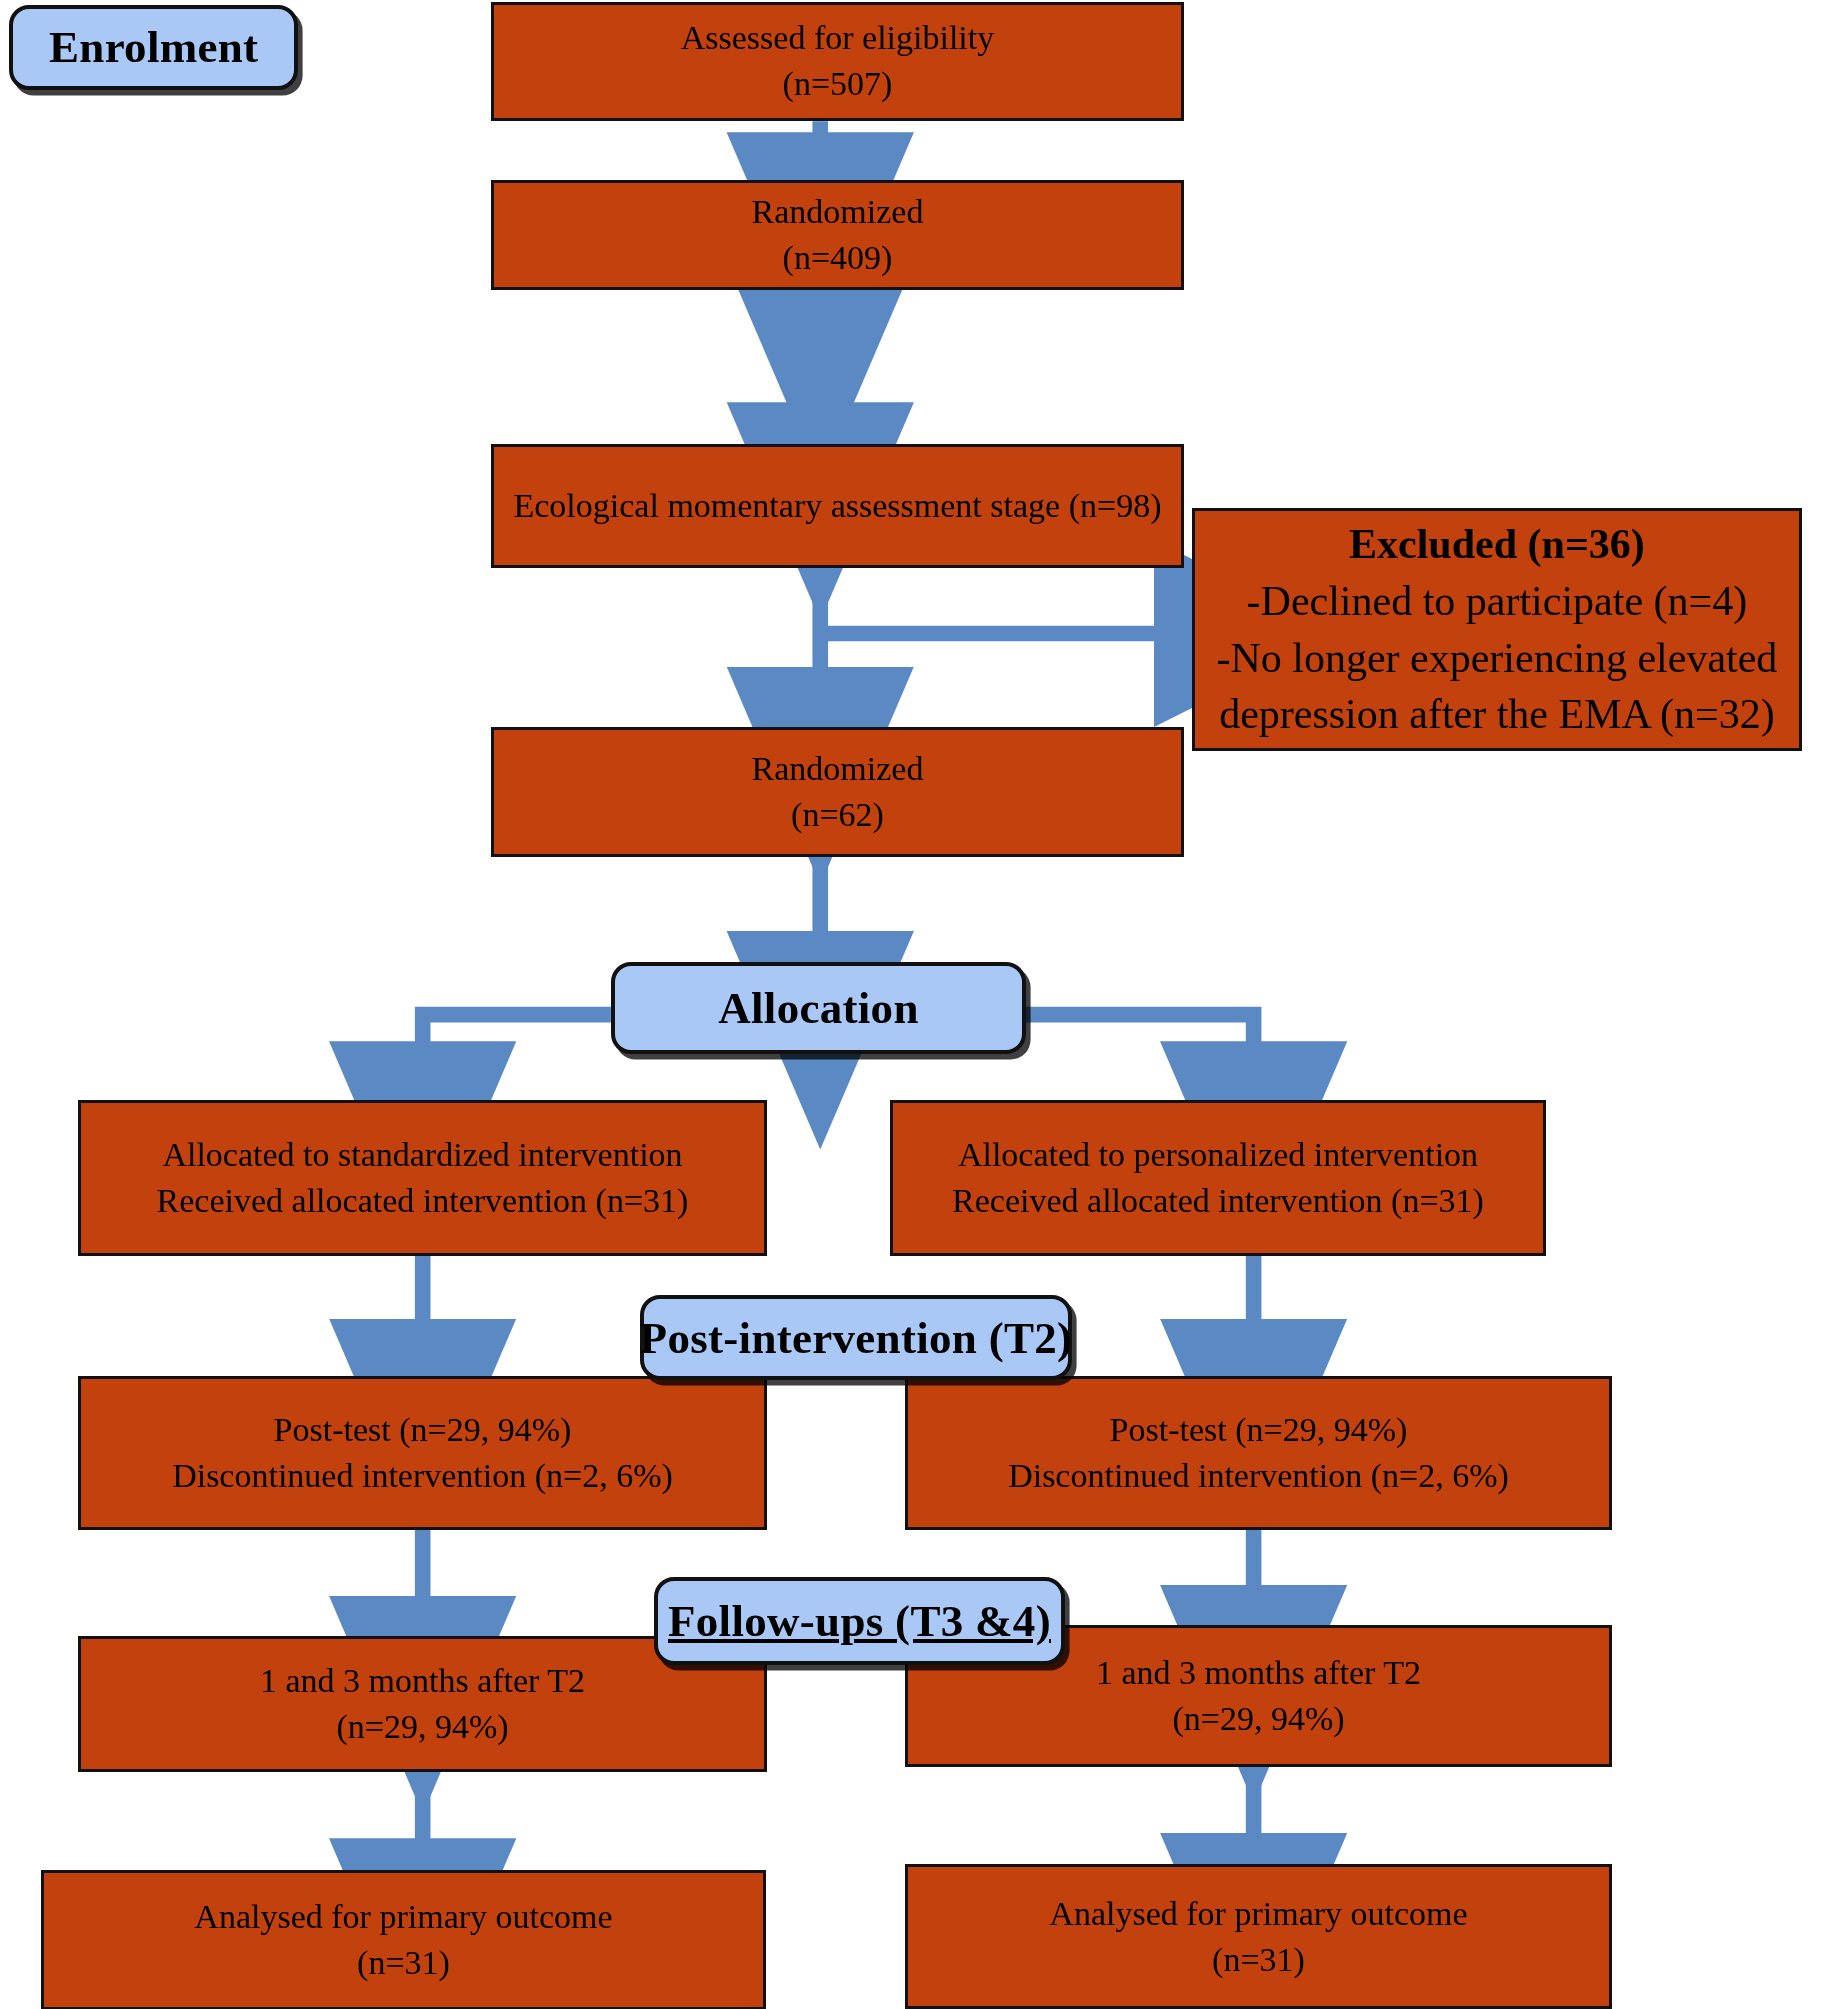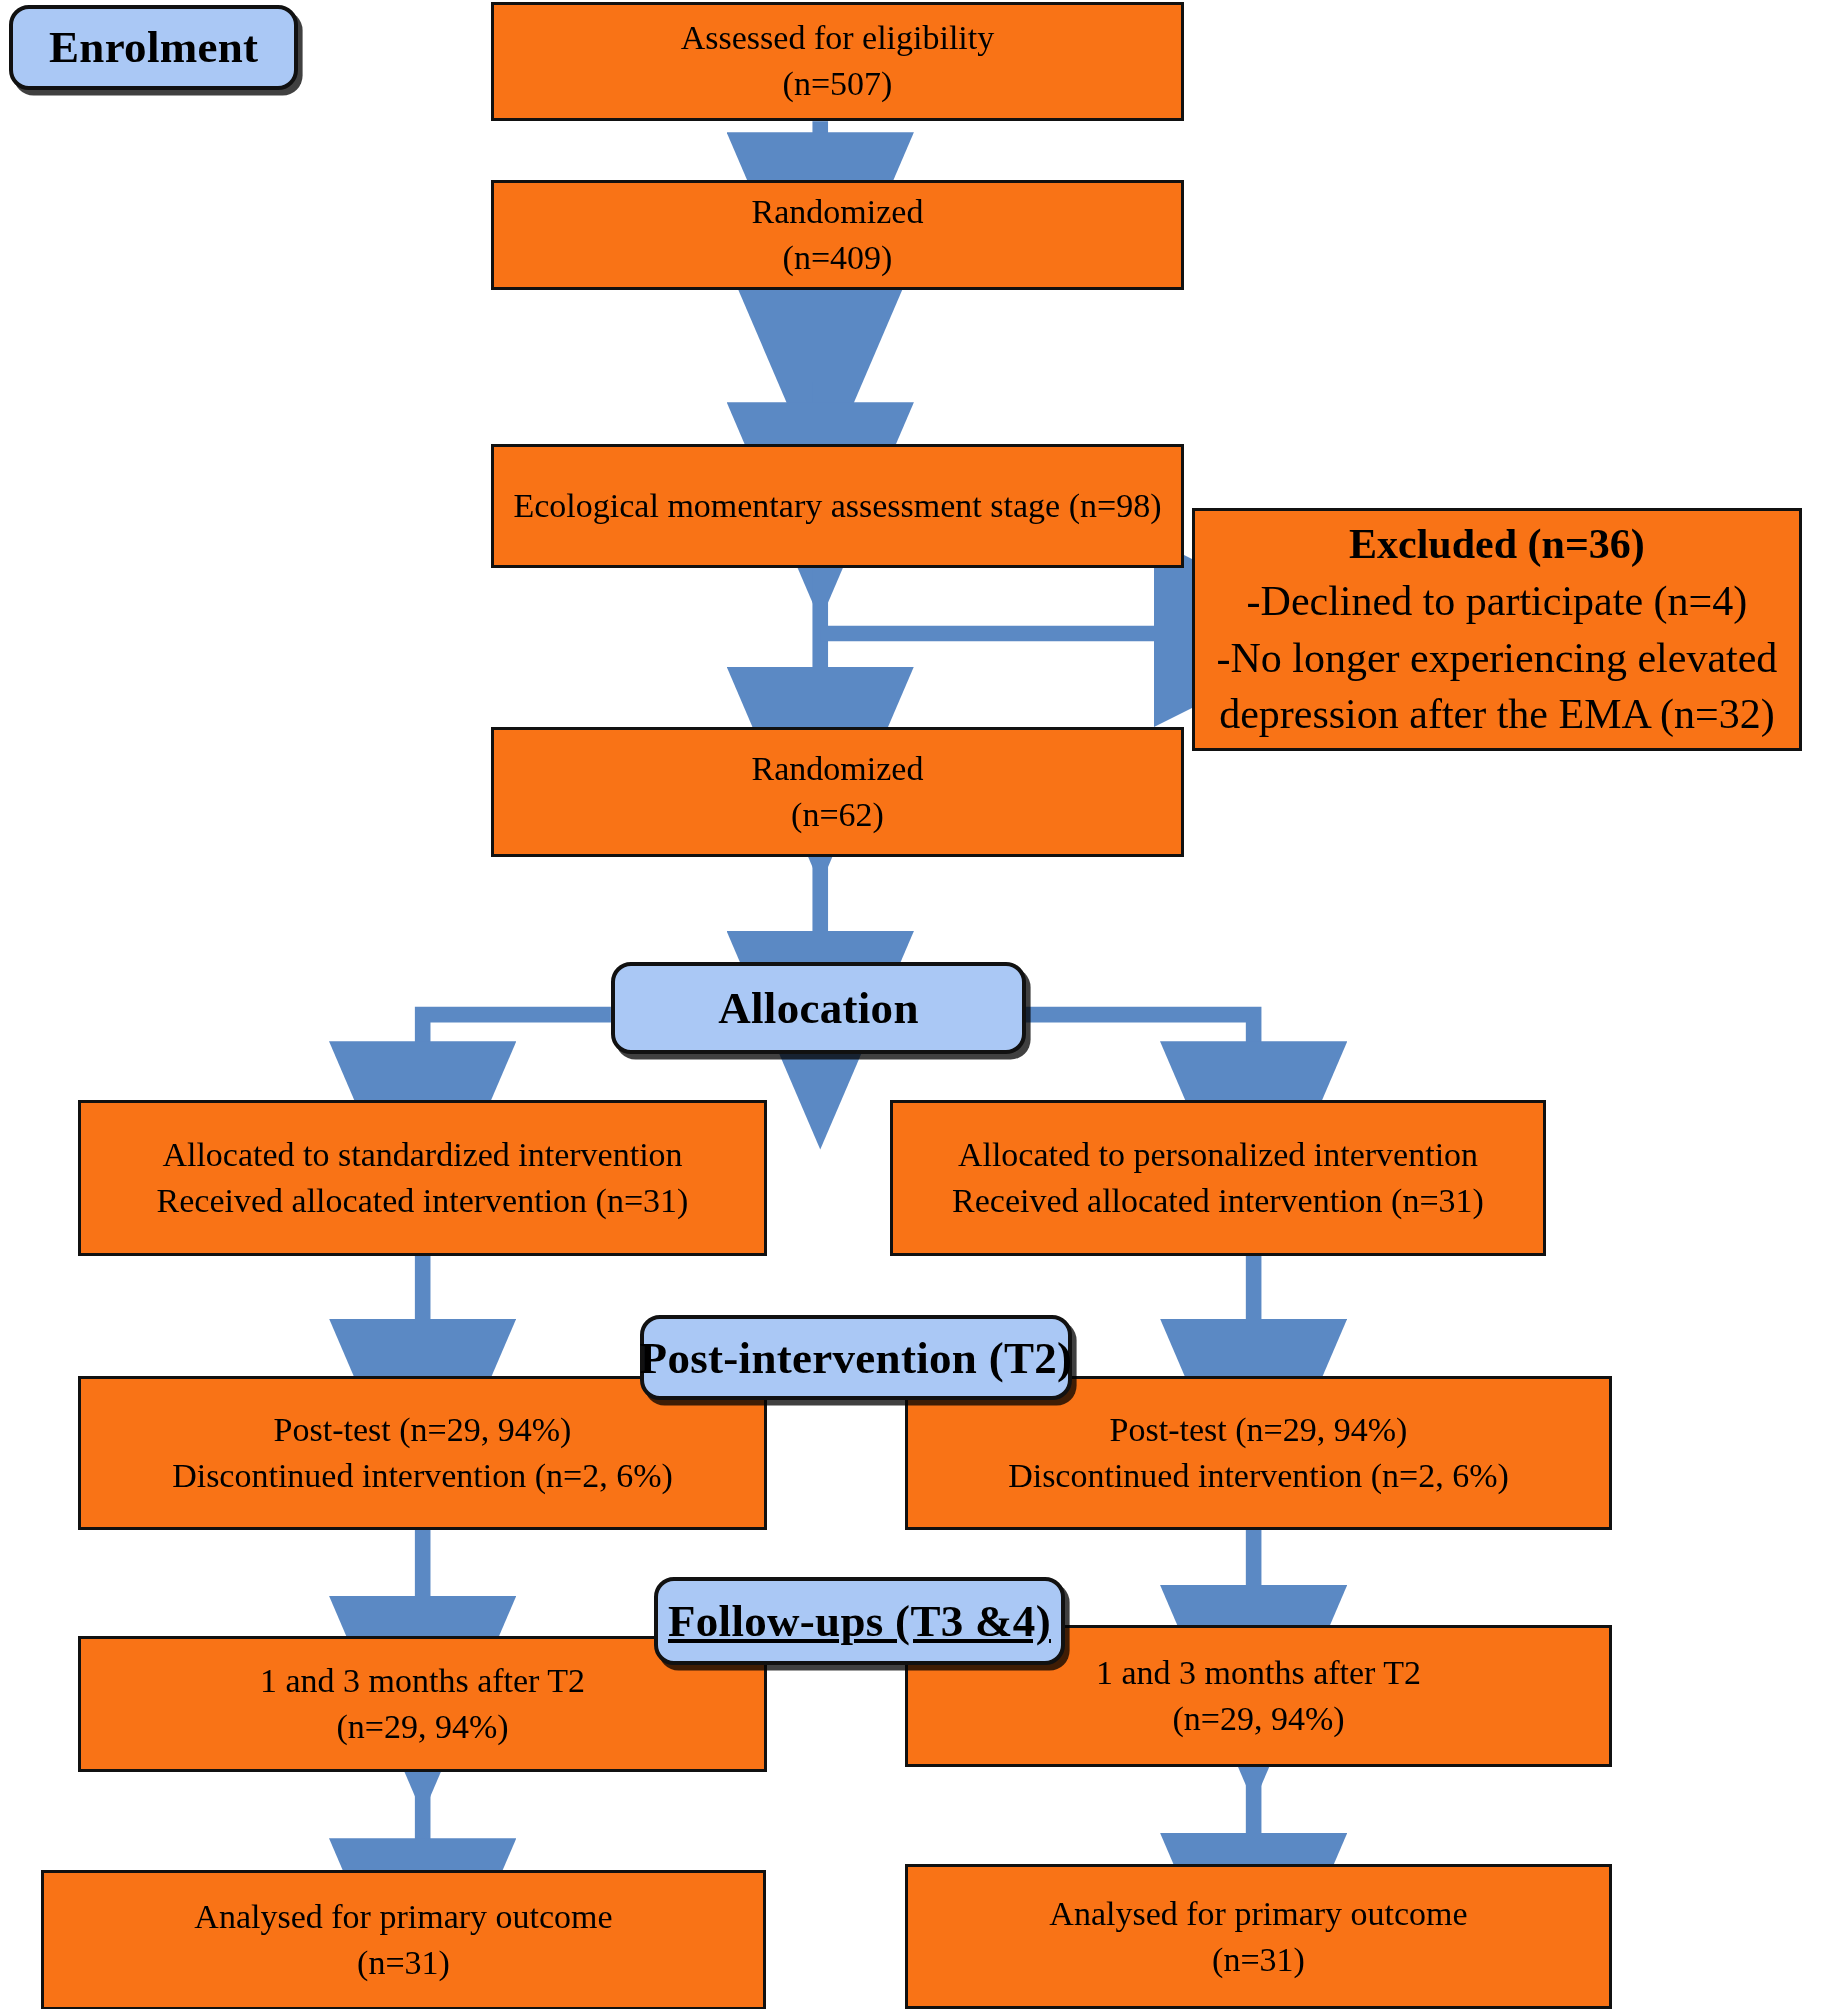--- a/index.html
+++ b/index.html
@@ -1,19 +1,19 @@
 <!DOCTYPE html>
 <html style="font-size:14.7px"><head>
 <meta charset="utf-8">
 <style>
   html,body{margin:0;padding:0;background:#ffffff;}
   body{font-family:"Liberation Serif","DejaVu Serif",serif;}
   #stage{position:relative;width:1837px;height:2009px;background:#fff;overflow:hidden;}
   svg.layer{position:absolute;left:0;top:0;width:1837px;height:2009px;}
-  .boxwrap{position:absolute;box-sizing:border-box;background:#f97316;border:3.7px solid #111111;
+  .boxwrap{position:absolute;box-sizing:border-box;background:#c2410c;border:3.7px solid #111111;
            display:flex;align-items:center;justify-content:center;text-align:center;}
   .boxtext{font-family:"Liberation Serif","DejaVu Serif",serif;font-size:34px;color:#000;
            line-height:1.35;padding:0 9.2px;}
   .boxtext .ln{display:block;white-space:nowrap;}
   .boxtext .bold{font-weight:bold;}
   .pill{position:absolute;box-sizing:border-box;background:#AAC8F5;border:4.6px solid #111111;
         border-radius:20px;display:flex;align-items:center;justify-content:center;
         box-shadow:4.6px 5.5px 0 rgba(0,0,0,0.75);}
   .pill span{font-family:"Liberation Serif","DejaVu Serif",serif;font-weight:bold;
              font-size:45px;color:#000000;white-space:nowrap;letter-spacing:0.3px;}
@@ -160,21 +160,21 @@
   </div>
 
   <div class="pill" style="left:9.2px;top:4.6px;width:289px;height:85px;">
     <span>Enrolment</span>
   </div>
 
   <div class="pill" style="left:611px;top:962px;width:415px;height:92px;">
     <span>Allocation</span>
   </div>
 
-  <div class="pill" style="left:640px;top:1295px;width:432px;height:85px;margin-top:20px;">
+  <div class="pill" style="left:640px;top:1295px;width:432px;height:85px;">
     <span>Post-intervention (T2)</span>
   </div>
 
   <div class="pill" style="left:654px;top:1577px;width:411px;height:88px;text-decoration:underline;">
     <span>Follow-ups (T3 &amp;4)</span>
   </div>
 
 
 </div>
 

